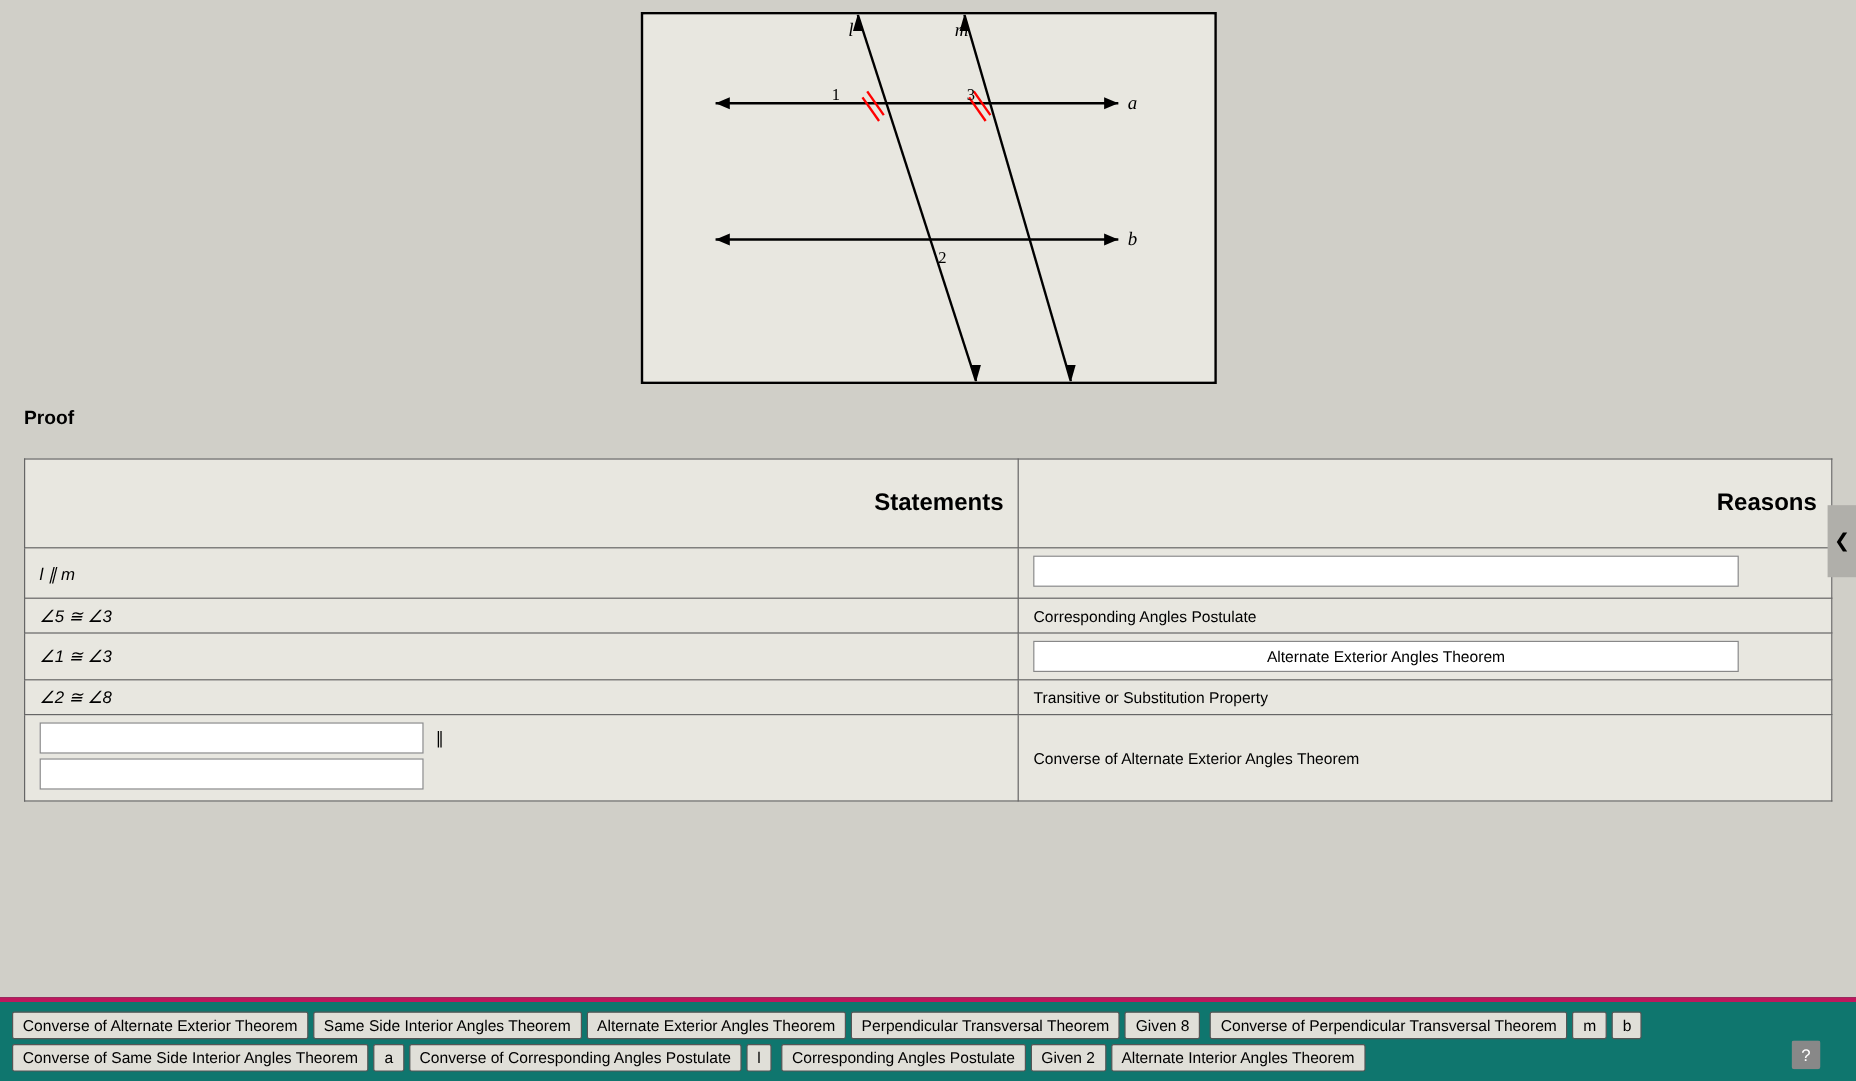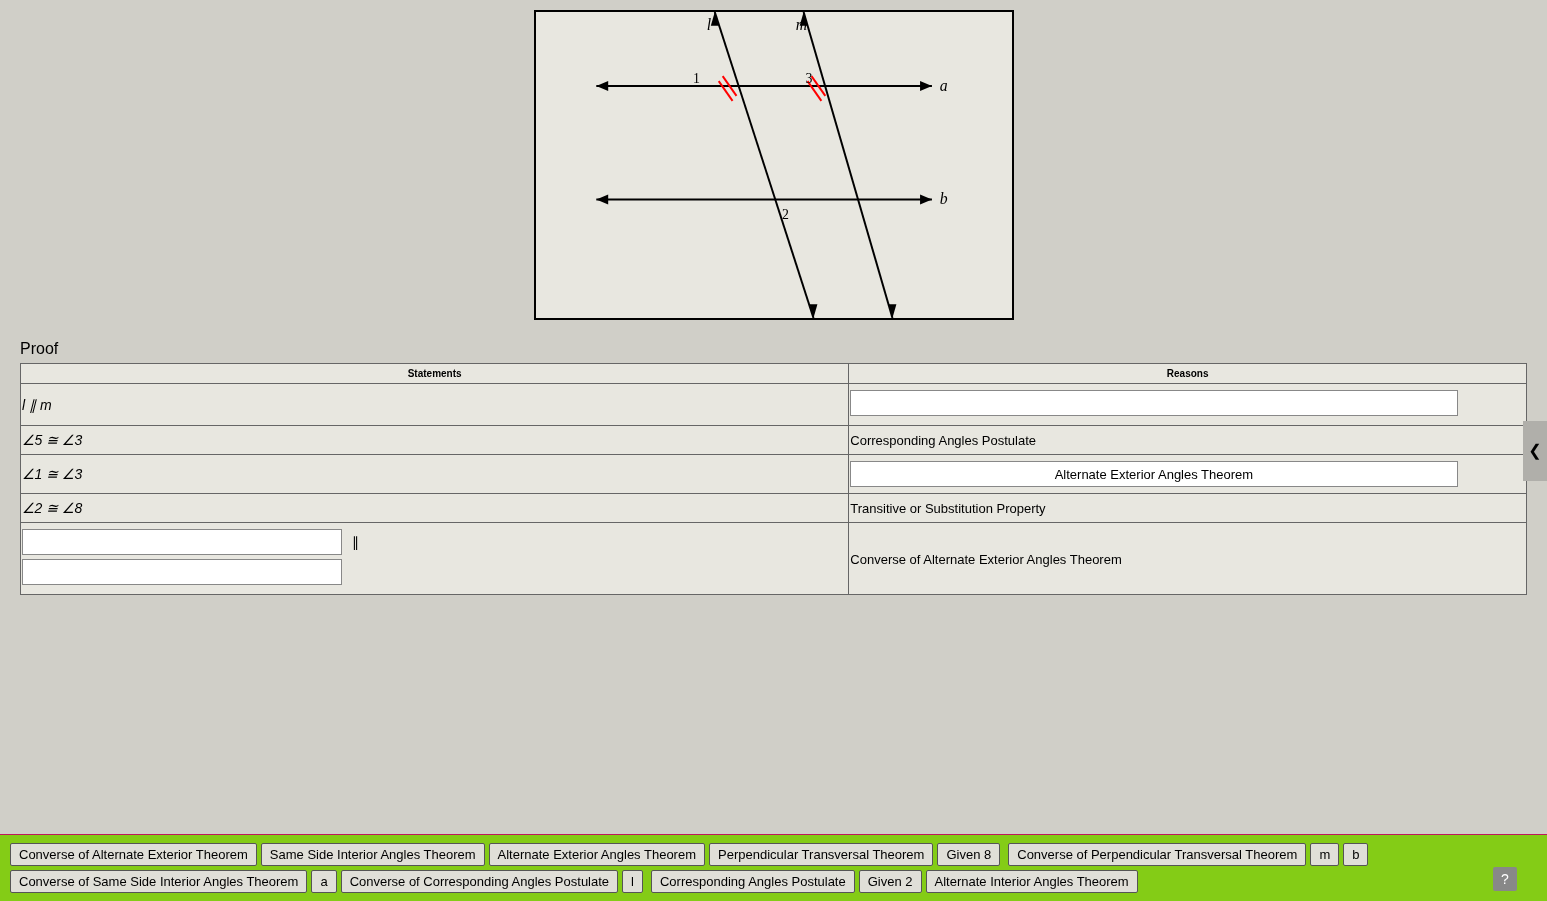--- a/index.html
+++ b/index.html
@@ -34,45 +34,45 @@
     }
 
     
     .diagram-box svg {
       width: 100%;
       height: 100%;
     }
 
     
     .proof-label {
-      font-weight: normal;
+      font-weight: bold;
       font-size: 16px;
-      margin-bottom: 5px;
+      margin-bottom: 24px;
     }
 
     .proof-table {
       width: 100%;
       border: 1px solid #666;
       border-collapse: collapse;
       background: #e8e7e0;
       margin-bottom: 16px;
     }
 
     .proof-table th {
       border: 1px solid #666;
-      padding: 4px 12px;
-      text-align: center;
+      padding: 25px 12px;
+      text-align: right;
       font-weight: bold;
       background: #e8e7e0;
-      font-size: 10px;
+      font-size: 20px;
     }
 
     .proof-table td {
       border: 1px solid #666;
-      padding: 6px 1px;
+      padding: 6px 12px;
       vertical-align: middle;
       background: #e8e7e0;
     }
 
     .proof-table td.statements-col {
       width: 55%;
     }
 
     .proof-table td.reasons-col {
       width: 45%;
@@ -98,22 +98,22 @@
       font-style: italic;
       font-size: 14px;
     }
 
     .parallel-symbol {
       margin-left: 4px;
     }
 
     
     .chips-area {
-      background: #84cc16;
-      border-top: 1px solid #be185d;
+      background: #0f766e;
+      border-top: 4px solid #be185d;
       padding: 8px 10px;
       position: fixed;
       bottom: 0;
       left: 0;
       right: 0;
       display: flex;
       flex-wrap: wrap;
       gap: 4px;
       align-items: flex-start;
     }

